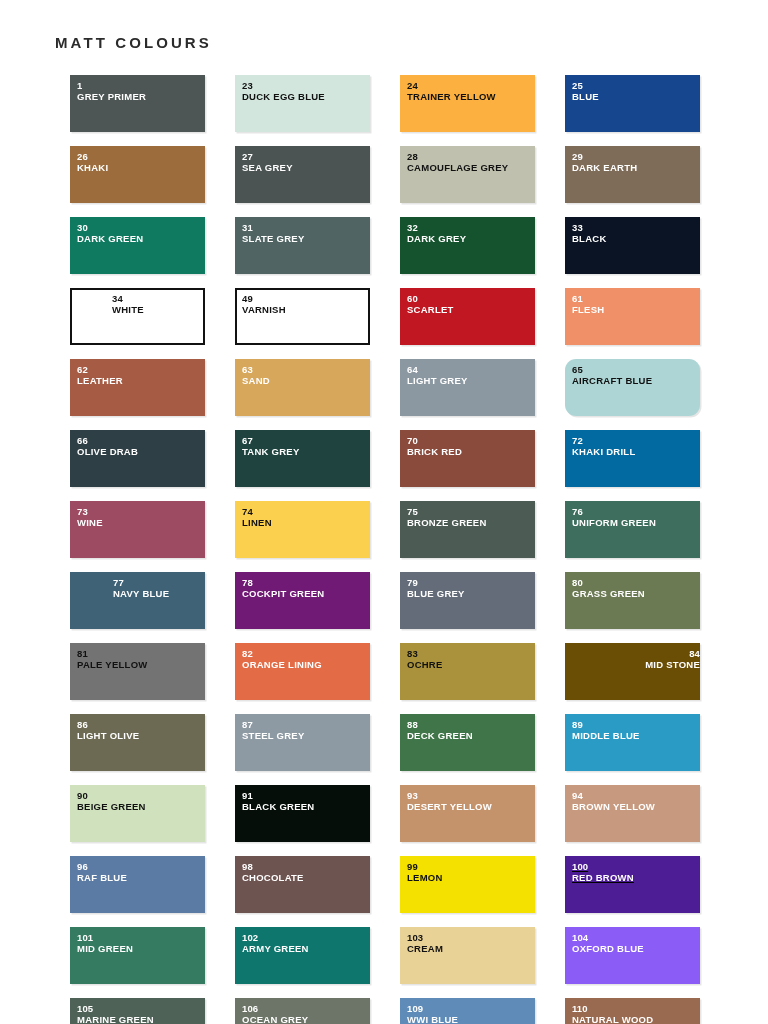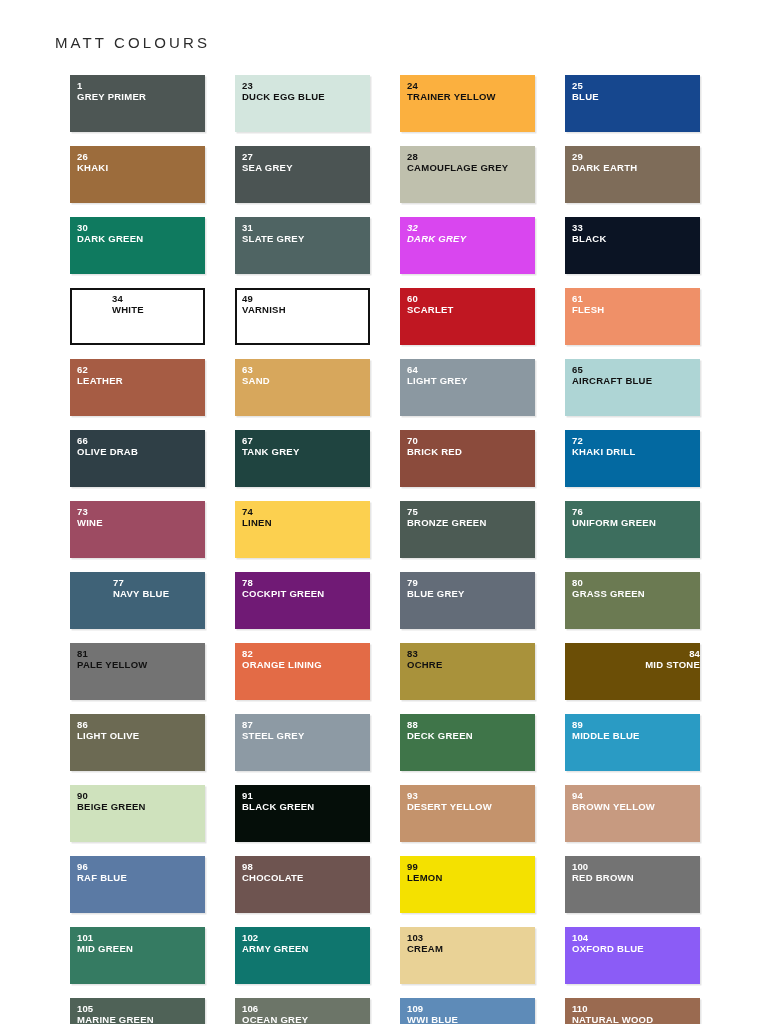--- a/index.html
+++ b/index.html
@@ -19,21 +19,21 @@
     width: 768px;
     height: 1024px;
     background: #ffffff;
     overflow: hidden;
   }
   .page-title {
     position: absolute;
     left: 55px;
     top: 34px;
     font-size: 15px;
-    font-weight: normal;
+    font-weight: bold;
     letter-spacing: 3.1px;
     color: #2b2b2b;
     font-family: "Liberation Sans", sans-serif;
     white-space: nowrap;
   }
   .grid {
     position: absolute;
     left: 70px;
     top: 75px;
     width: 640px;
@@ -120,21 +120,21 @@
       </div>
       <div class="row">
         <div class="swatch" style="background: rgb(15, 122, 95);">
           <div class="sw-code light-text">30</div>
           <div class="sw-name light-text">DARK GREEN</div>
         </div>
         <div class="swatch" style="background: rgb(79, 100, 99);">
           <div class="sw-code light-text">31</div>
           <div class="sw-name light-text">SLATE GREY</div>
         </div>
-        <div class="swatch" style="background: #d946ef; font-style: italic;">
+        <div class="swatch" style="background: #14532d;">
           <div class="sw-code light-text">32</div>
           <div class="sw-name light-text">DARK GREY</div>
         </div>
         <div class="swatch" style="background: rgb(11, 20, 36);">
           <div class="sw-code light-text">33</div>
           <div class="sw-name light-text">BLACK</div>
         </div>
       </div>
       <div class="row">
         <div class="swatch outlined" style="background: rgb(255, 255, 255); padding-left: 40px;">
@@ -160,21 +160,21 @@
           <div class="sw-name light-text">LEATHER</div>
         </div>
         <div class="swatch" style="background: rgb(215, 167, 92);">
           <div class="sw-code light-text">63</div>
           <div class="sw-name light-text">SAND</div>
         </div>
         <div class="swatch" style="background: rgb(139, 152, 161);">
           <div class="sw-code light-text">64</div>
           <div class="sw-name light-text">LIGHT GREY</div>
         </div>
-        <div class="swatch" style="background: rgb(174, 213, 213);">
+        <div class="swatch" style="background: rgb(174, 213, 213); border-radius: 11px;">
           <div class="sw-code dark-text">65</div>
           <div class="sw-name dark-text">AIRCRAFT BLUE</div>
         </div>
       </div>
       <div class="row">
         <div class="swatch" style="background: rgb(47, 63, 70);">
           <div class="sw-code light-text">66</div>
           <div class="sw-name light-text">OLIVE DRAB</div>
         </div>
         <div class="swatch" style="background: rgb(31, 68, 64);">
@@ -286,21 +286,21 @@
           <div class="sw-name light-text">RAF BLUE</div>
         </div>
         <div class="swatch" style="background: rgb(110, 84, 80);">
           <div class="sw-code light-text">98</div>
           <div class="sw-name light-text">CHOCOLATE</div>
         </div>
         <div class="swatch" style="background: rgb(244, 225, 0);">
           <div class="sw-code dark-text">99</div>
           <div class="sw-name dark-text">LEMON</div>
         </div>
-        <div class="swatch" style="background: #737373;">
+        <div class="swatch" style="background: #4c1d95; text-decoration: underline;">
           <div class="sw-code light-text">100</div>
           <div class="sw-name light-text">RED BROWN</div>
         </div>
       </div>
       <div class="row">
         <div class="swatch" style="background: rgb(53, 123, 98);">
           <div class="sw-code light-text">101</div>
           <div class="sw-name light-text">MID GREEN</div>
         </div>
         <div class="swatch" style="background: #0f766e;">

